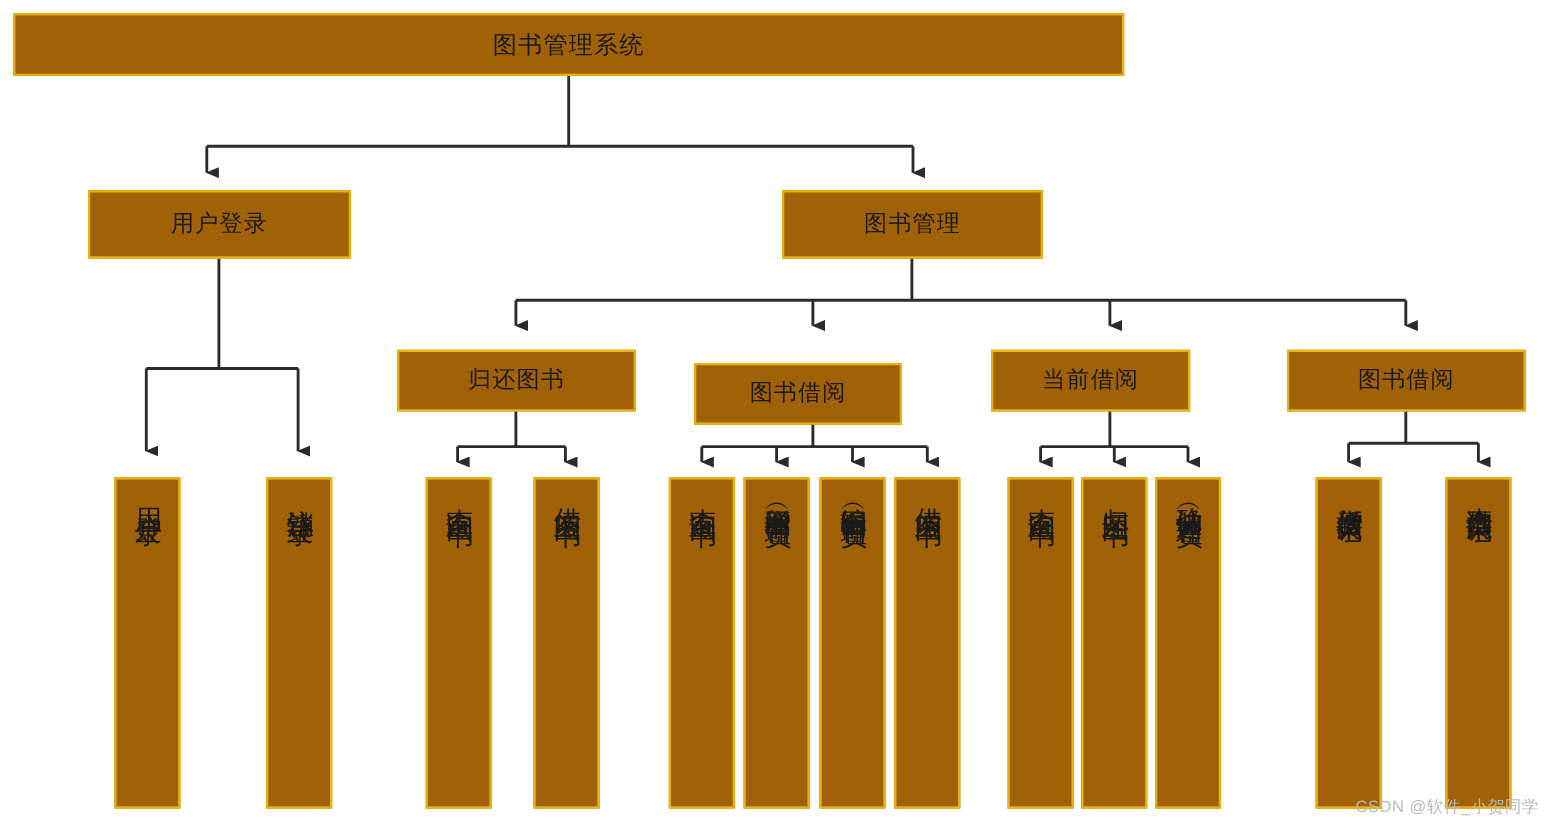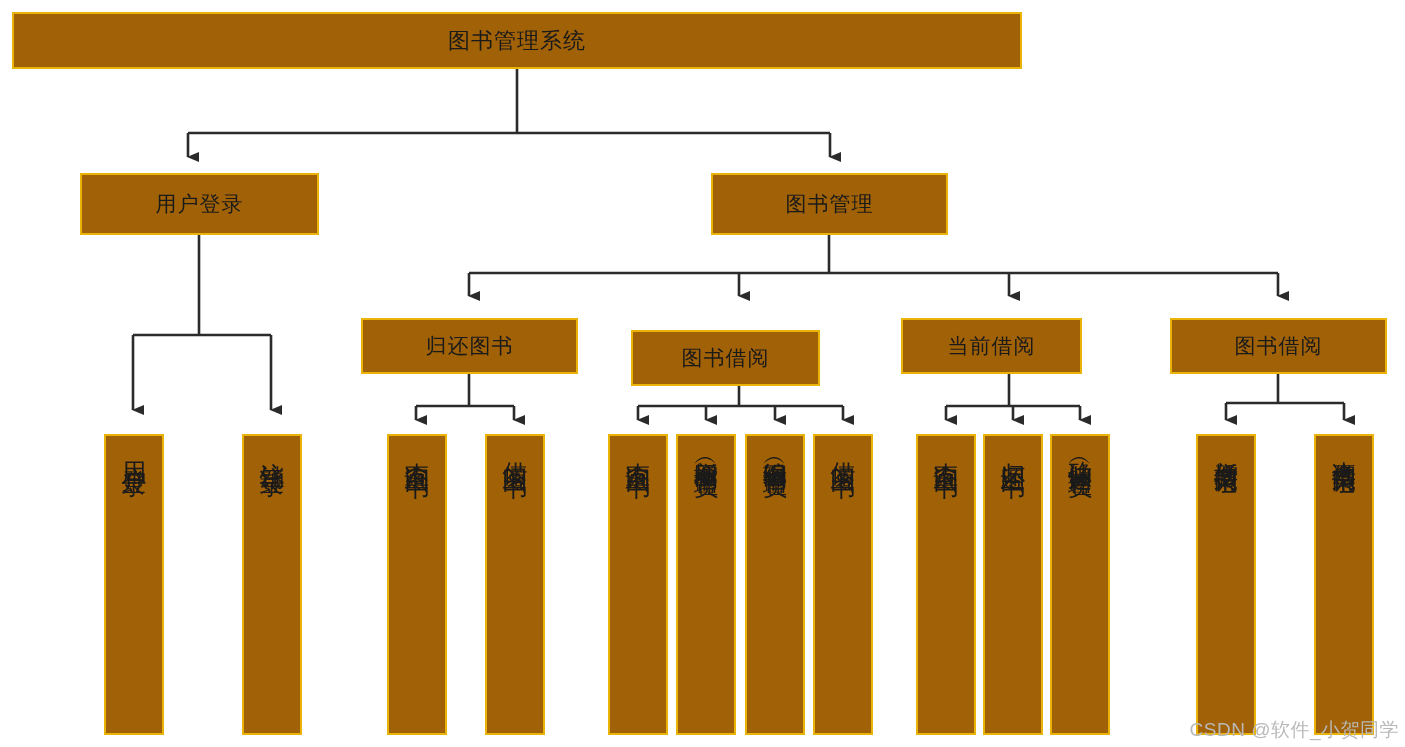--- a/index.html
+++ b/index.html
@@ -55,21 +55,21 @@
     text-orientation:upright;
     font-size:25px;
     letter-spacing:4px;
     line-height:1;
   }
   .node.v.tall .label{ font-size:24px; letter-spacing:2px; }
   
   #watermark{
     position:absolute;
     right:6px;bottom:4px;
-    font-size:19px;
+    font-size:15px;
     color:#b9b9b9;
     letter-spacing:0.5px;
     white-space:nowrap;
     text-align:right;
   }
 </style>
 </head>
 <body>
 
 <div id="diagram">

